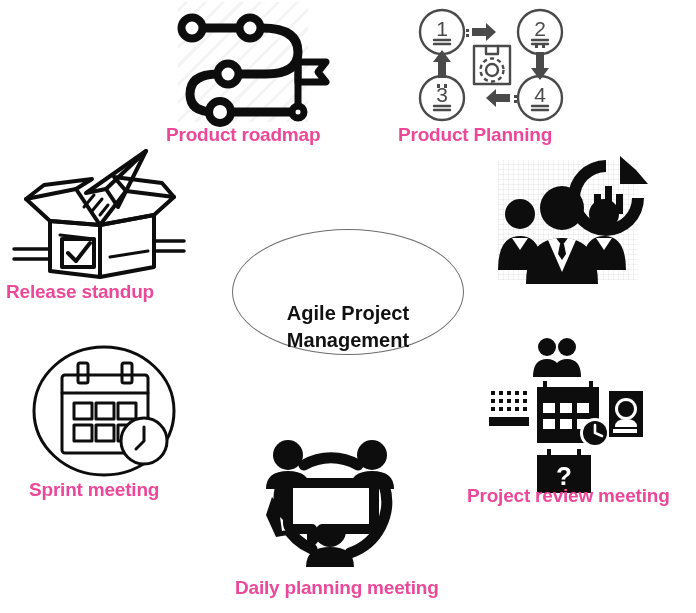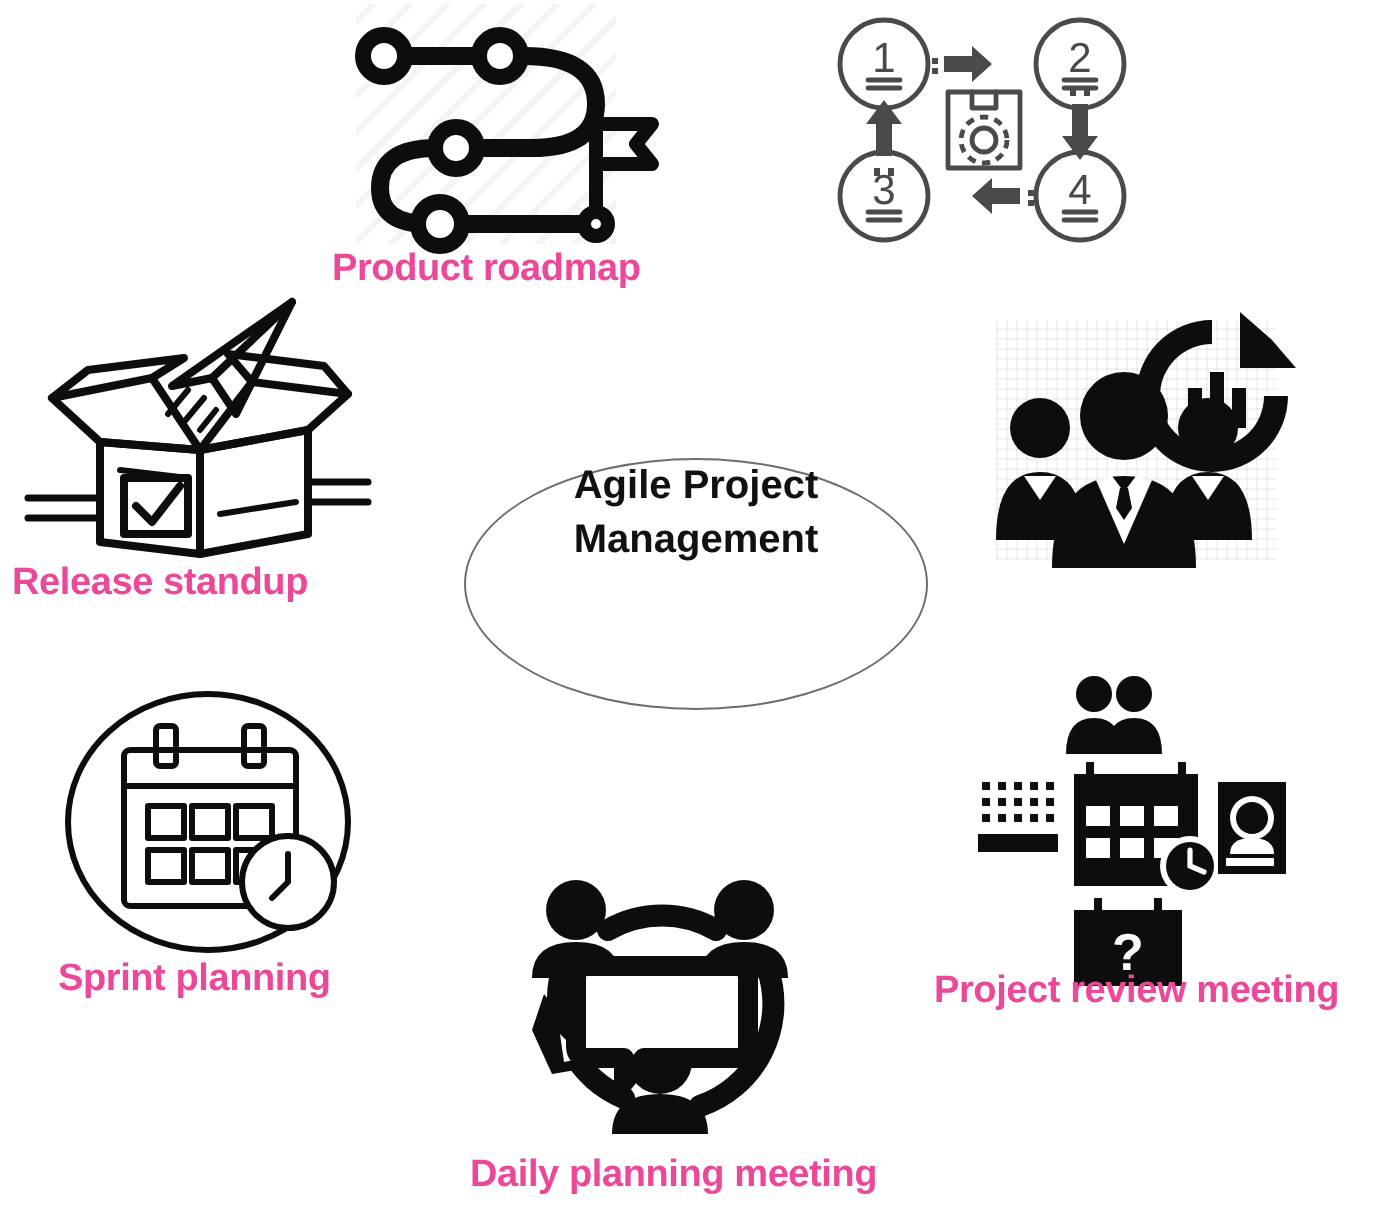--- a/index.html
+++ b/index.html
@@ -59,21 +59,21 @@
     pointer-events: none;
   }
   
   .center-ellipse {
     position: absolute;
     border: 1.6px solid #6e6e6e;
     border-radius: 50%;
     background: #ffffff;
     box-sizing: border-box;
     display: flex;
-    align-items: flex-start;
+    align-items: flex-end;
     justify-content: center;
   }
   .center-text {
     text-align: center;
     font-family: "Liberation Sans", sans-serif;
     font-weight: bold;
     font-size: 20px;
     line-height: 1.35;
     color: #111111;
   }
@@ -157,20 +157,21 @@
           <rect x="98" y="89" width="3" height="3"></rect>
             <rect x="98" y="94" width="3" height="3"></rect>
         </g>
         <g fill="#4a4a4a">
           <path d="M 22 72 L 30 72 L 30 56 L 35 56 L 26 44 L 17 56 L 22 56 Z"></path>
           <rect x="21" y="78" width="3" height="4"></rect>
             <rect x="28" y="78" width="3" height="4"></rect>
         </g>
       </svg>
     </span>
+    <span class="label" style="left:-18px; top:118px;">Product Planning</span>
   </div>
 
   <div class="node" style="left:14px; top:145px;">
     <span class="icon-box">
       <svg width="170" height="132" viewBox="0 0 170 132">
         <g fill="none" stroke="#0d0d0d" stroke-width="4" stroke-linejoin="round" stroke-linecap="round">
 
           <path d="M 72 48 L 132 6 L 104 62 L 92 44 Z"></path>
           <path d="M 92 44 L 132 6"></path>
 
@@ -251,21 +252,21 @@
 
           <rect x="44" y="80" width="18" height="16"></rect>
           <rect x="66" y="80" width="18" height="16"></rect>
           <rect x="88" y="80" width="18" height="16"></rect>
 
           <circle cx="114" cy="96" r="23" fill="#ffffff"></circle>
           <path d="M 114 82 L 114 96 L 106 104"></path>
         </g>
       </svg>
     </span>
-    <span class="label" style="left:-1px; top:134px;">Sprint planning</span>
+    <span class="label" style="left:-1px; top:134px;">Sprint meeting</span>
   </div>
 
   <div class="node" style="left:258px; top:437px;">
     <span class="icon-box">
       <svg width="145" height="132" viewBox="0 0 145 132">
 
         <path d="M 46 28 A 54 54 0 0 1 100 28" fill="none" stroke="#0d0d0d" stroke-width="11" stroke-linecap="round"></path>
         <path d="M 126 48 A 54 54 0 0 1 92 116" fill="none" stroke="#0d0d0d" stroke-width="11" stroke-linecap="round"></path>
         <path d="M 54 112 A 54 54 0 0 1 22 52" fill="none" stroke="#0d0d0d" stroke-width="11" stroke-linecap="round"></path>
 

